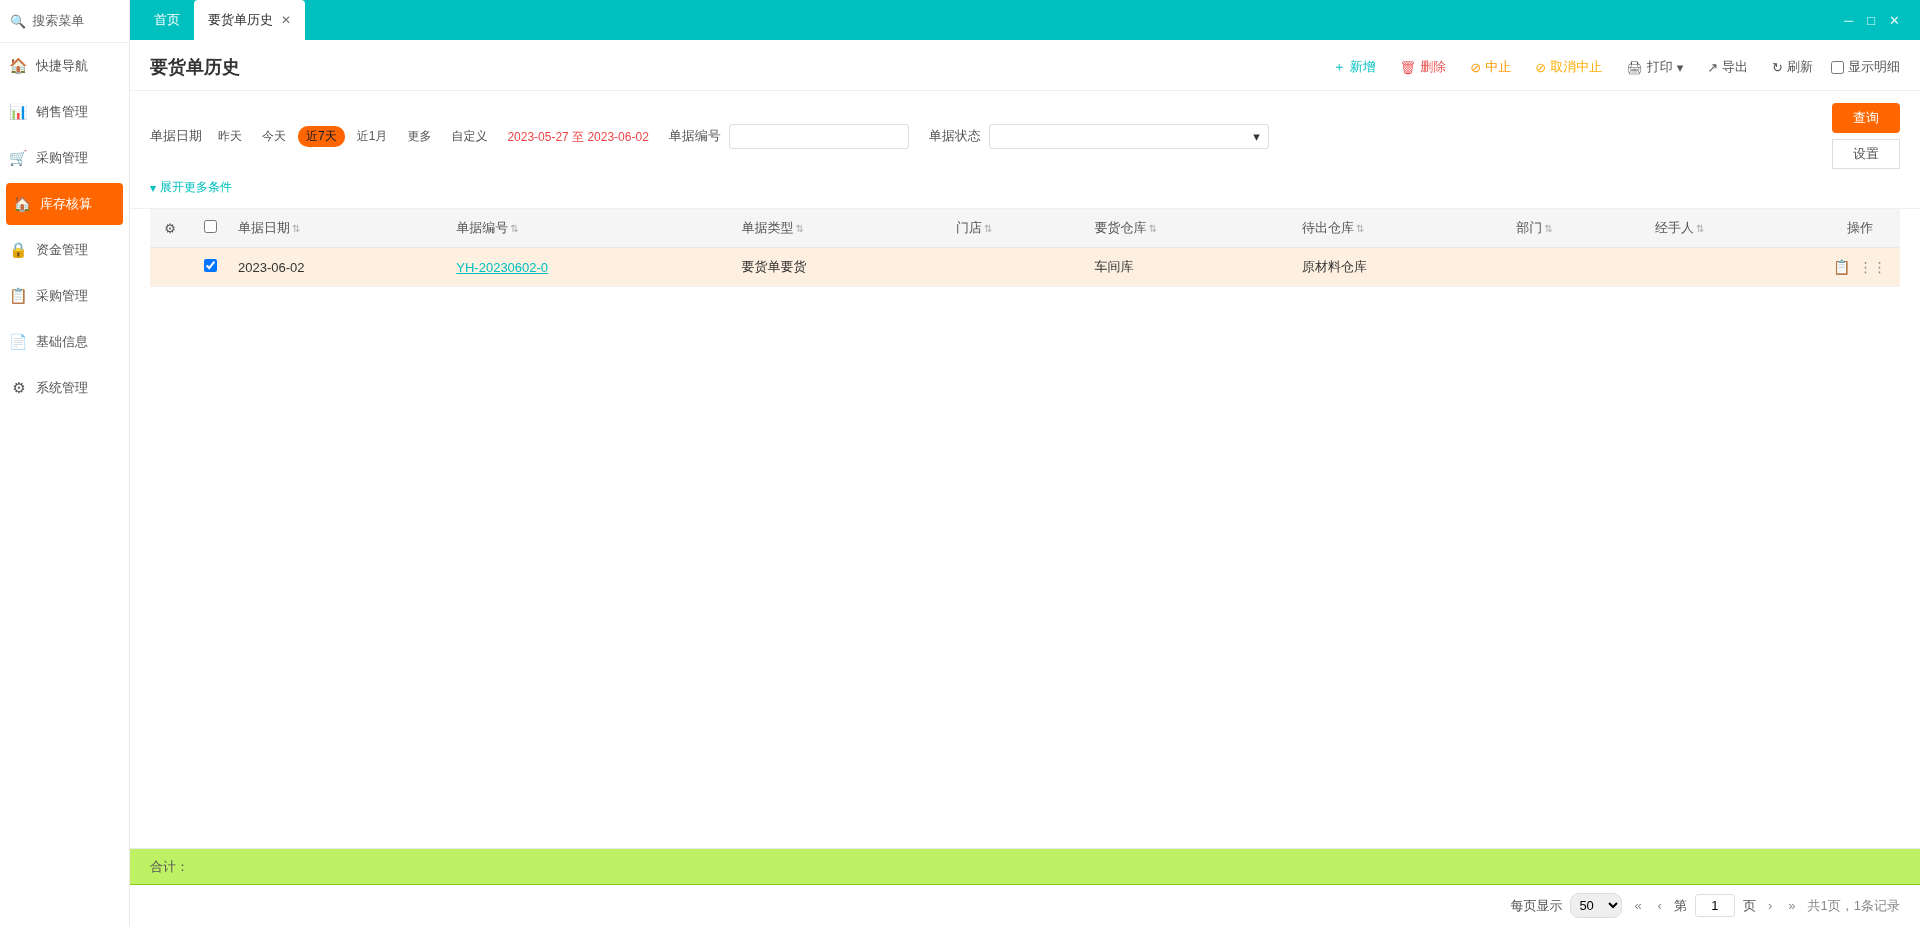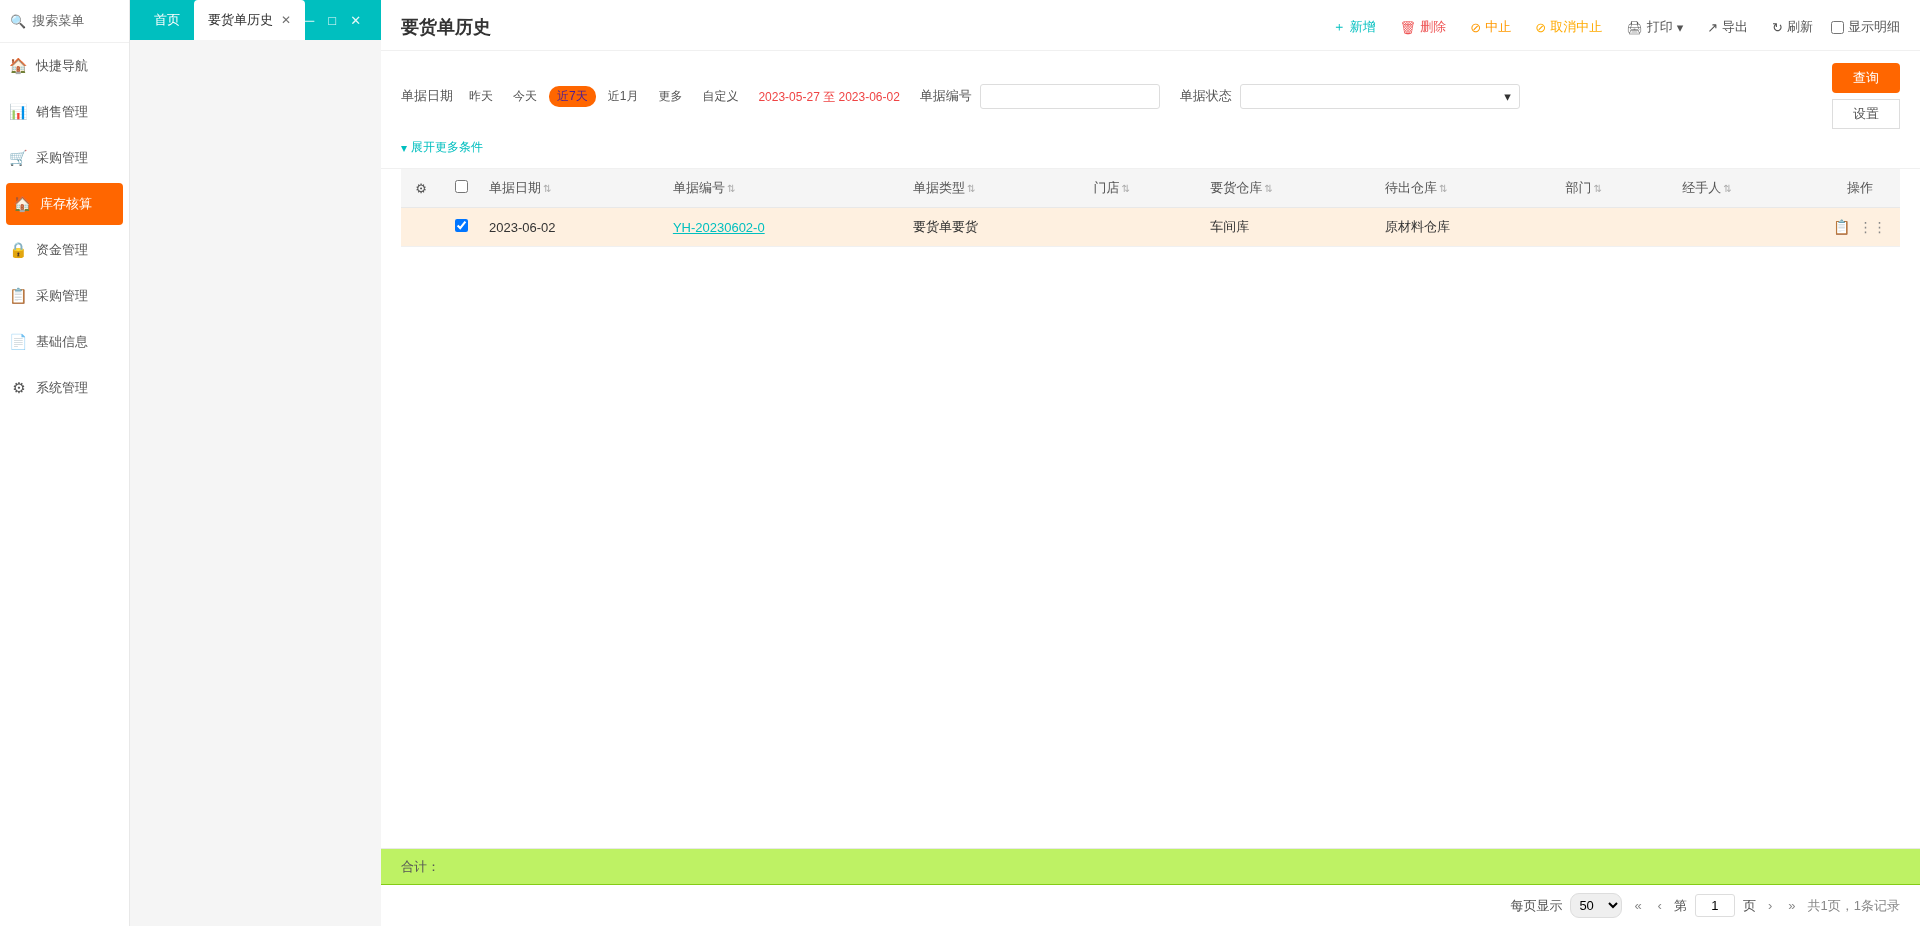--- a/index.html
+++ b/index.html
@@ -46,20 +46,21 @@
       display: inline-flex;
       align-items: center;
       justify-content: center;
       font-size: 15px;
     }
 
     
     .main {
       flex: 1;
       display: flex;
+      flex-direction: column;
       height: 926px;
       overflow: hidden;
     }
 
     
     .topbar {
       background: #00bfbf;
       height: 40px;
       display: flex;
       align-items: center;
@@ -179,21 +180,21 @@
     }
     .date-pill {
       padding: 2px 8px;
       border-radius: 10px;
       cursor: pointer;
       font-size: 12px;
       color: #555;
     }
     .date-pill.active {
       background: #f60;
-      color: #4c1d95;
+      color: #0f172a;
     }
     .date-range {
       font-size: 12px;
       color: #ef4444;
       margin-top: 2px;
     }
     .filter-input {
       border: 1px solid #ddd;
       border-radius: 3px;
       padding: 4px 8px;

